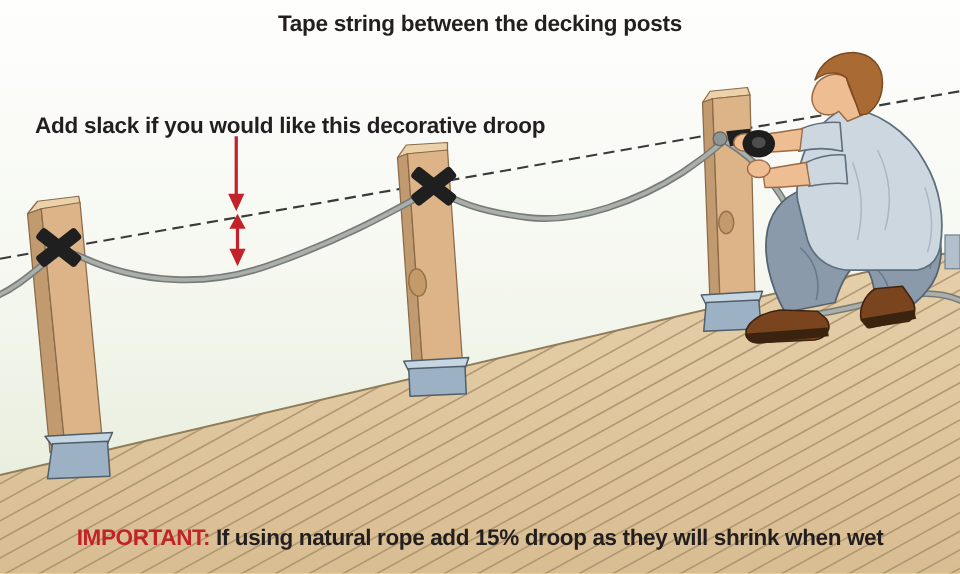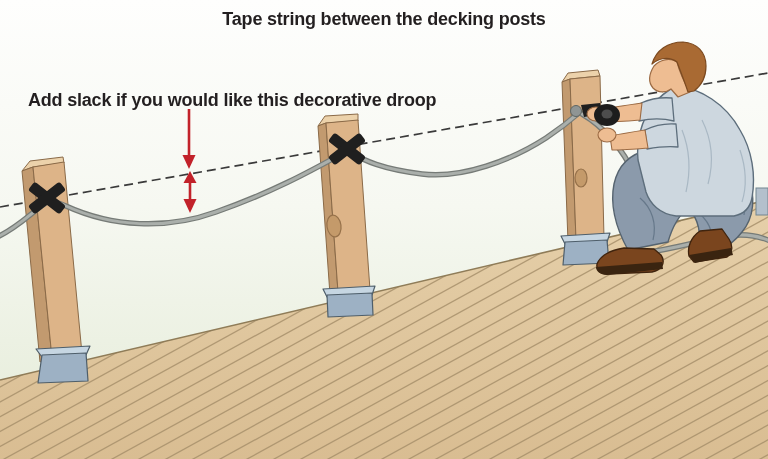--- a/index.html
+++ b/index.html
@@ -200,14 +200,15 @@
 
       <g>
         <ellipse cx="607" cy="115" rx="13" ry="11" fill="#1d1d1d"></ellipse>
         <ellipse cx="607" cy="114" rx="5.5" ry="4.5" fill="#4d4d4d"></ellipse>
       </g>
     </g>
   </svg>
 
   <div class="txt title">Tape string between the decking posts</div>
   <div class="txt slack">Add slack if you would like this decorative droop</div>
+  <div class="txt important"><span class="red">IMPORTANT:</span><span> If using natural rope add 15% droop as they will shrink when wet</span></div>
 
 </div>
 
 </body></html>

